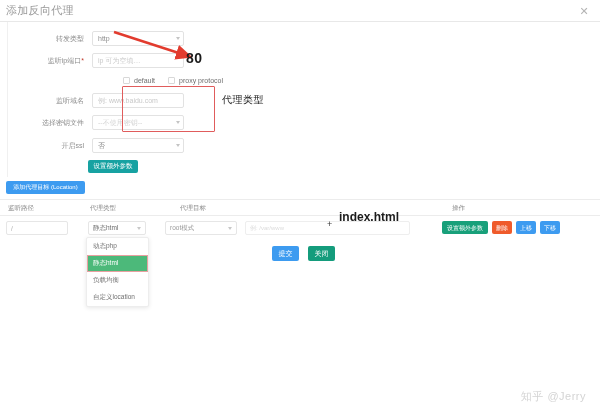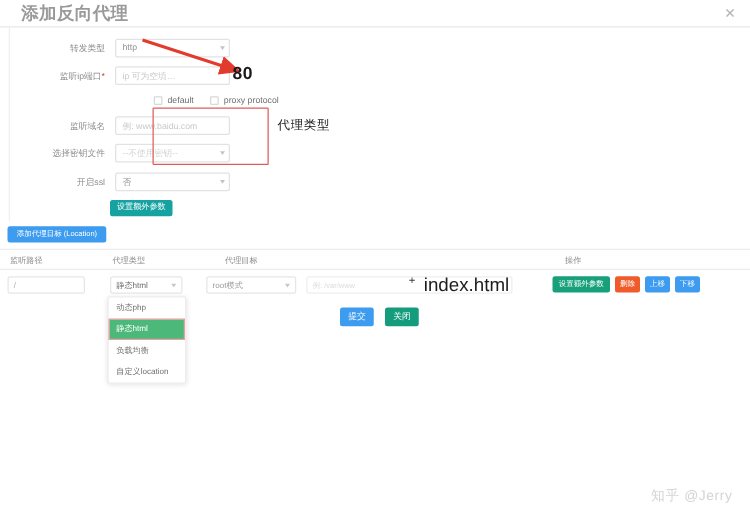--- a/index.html
+++ b/index.html
@@ -11,22 +11,22 @@
   }
   .screen { position: relative; width: 600px; height: 416px; background: #fff; }
 
   
   .modal-header {
     position: absolute; left: 0; top: 0; width: 600px; height: 22px;
     border-bottom: 1px solid #e8e8e8;
     display: flex; align-items: center;
   }
   .modal-title {
-    margin-left: 17px;
-    font-size: 14px; color: #9a9a9a; letter-spacing: .3px; font-weight: bold;
+    margin-left: 6px;
+    font-size: 11px; color: #9a9a9a; letter-spacing: .3px;
   }
   .close-icon {
     position: absolute; right: 10px; top: 5px;
     width: 12px; height: 12px; color: #b4b4b4; font-size: 11px;
     line-height: 12px; text-align: center; cursor: pointer;
   }
 
   
   .left-rail {
     position: absolute; left: 7px; top: 22px; width: 1px; height: 155px;
@@ -155,22 +155,22 @@
 
   .op-btn { height: 13px; padding: 0 4px; font-size: 6px; }
   .op-btn.wide { padding: 0 5px; }
 
   
   .hand-path {
     position: absolute; left: 243px; top: 222px;
     font-size: 10px; color: #1c1c1c; letter-spacing: 0px; white-space: nowrap;
   }
   .hand-file {
-    position: absolute; left: 339px; top: 220px;
-    font-size: 15px; color: #1c1c1c; white-space: nowrap;
+    position: absolute; left: 339px; top: 210px;
+    font-size: 12px; color: #1c1c1c; white-space: nowrap; font-weight: bold;
   }
   .hand-sep {
     position: absolute; left: 327px; top: 219px; font-size: 9px; color: #3a3a3a;
   }
 
   
   .dropdown {
     position: absolute; left: 86px; top: 237px; width: 63px;
     background: #fff; border: 1px solid #ededed; border-radius: 2px;
     box-shadow: 0 1px 4px rgba(0,0,0,.10); z-index: 30;

